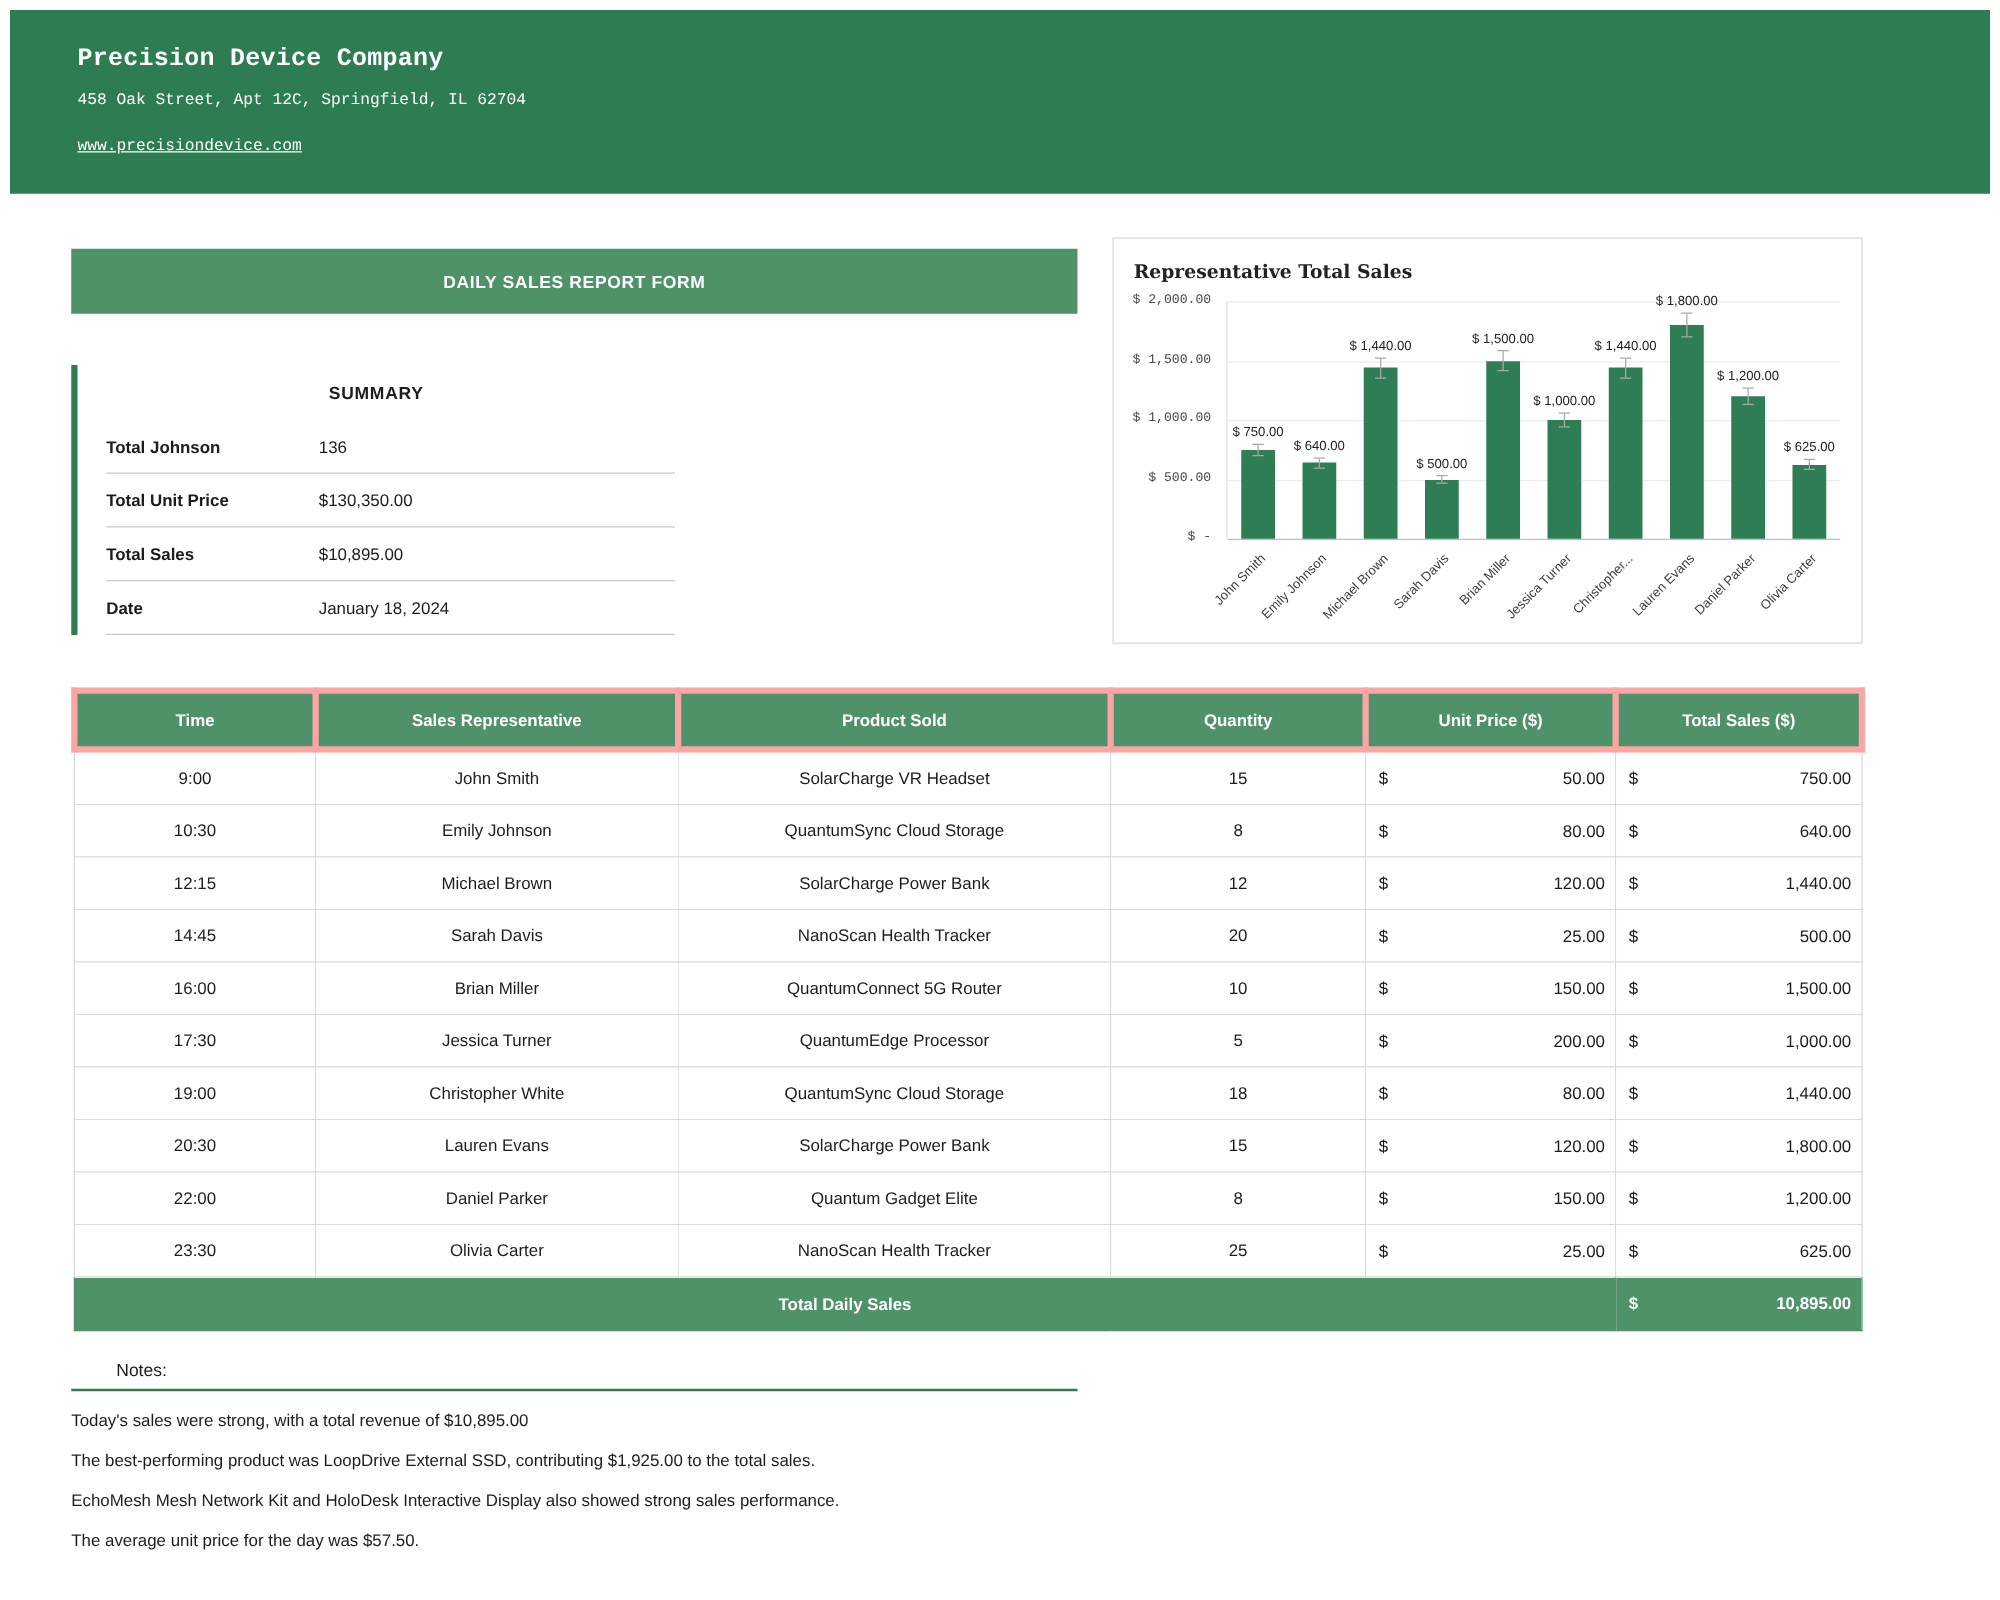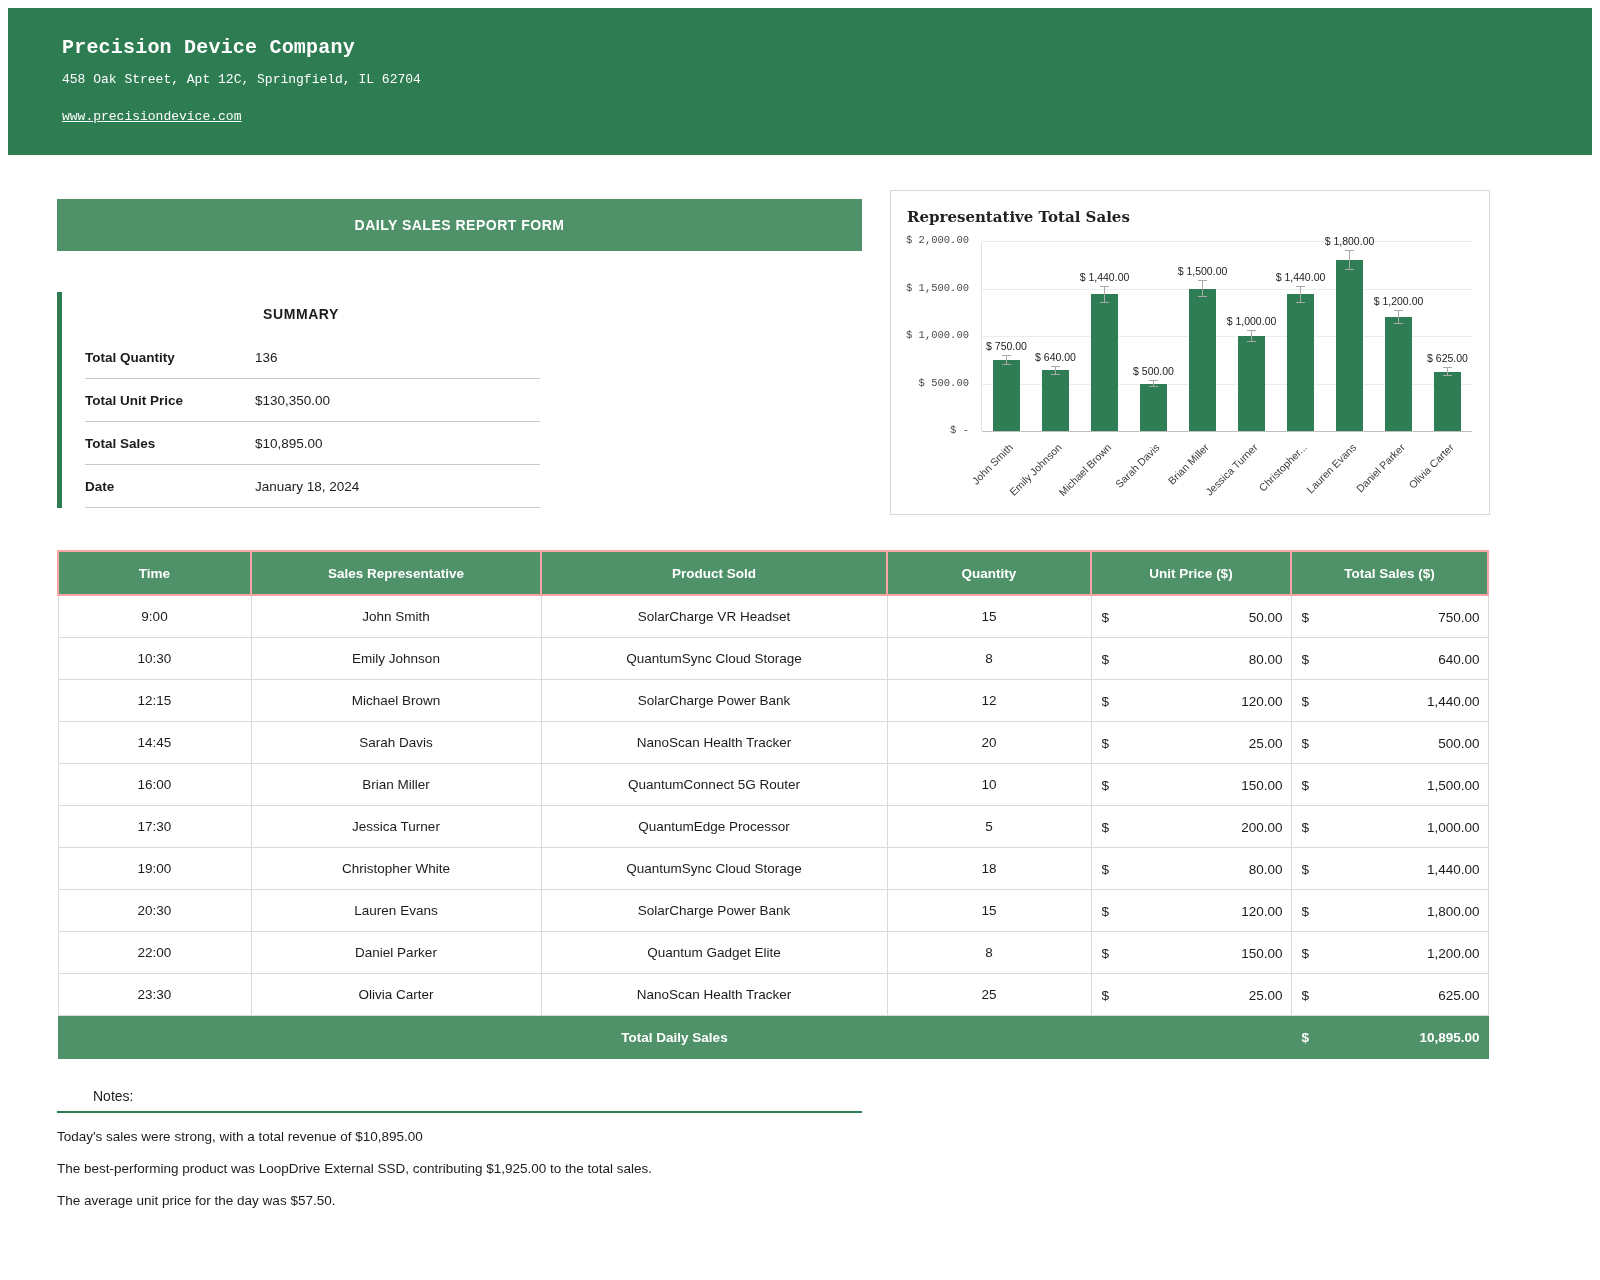--- a/index.html
+++ b/index.html
@@ -32,21 +32,21 @@
   .plot{position:absolute;left:74px;top:0;width:490px;height:190px;border-left:1px solid #e3e3e3;}
   .gridline{position:absolute;left:0;right:0;height:1px;background:#ececec;}
   .gridline.baseline{background:#bfbfbf;}
   .bar{position:absolute;bottom:0;width:27px;background:#2e7d55;}
   .whisker{position:absolute;width:1px;background:#a9a9a9;}
   .cap{position:absolute;width:9px;height:1px;background:#a9a9a9;}
   .dlabel{position:absolute;transform:translateX(-50%);font-size:10.5px;color:#222;white-space:nowrap;}
   .xlabel{position:absolute;font-size:10.5px;color:#3d3d3d;white-space:nowrap;transform:rotate(-45deg);transform-origin:right top;}
   
   .sales-table{position:absolute;left:57px;top:550px;border-collapse:collapse;table-layout:fixed;width:1430px;font-size:13.5px;}
-  .sales-table thead th{background:#4f9168;color:#fff;height:42px;font-weight:700;border:2px solid #fca5a5;padding:0;}
+  .sales-table thead th{background:#4f9168;color:#fff;height:42px;font-weight:700;border:5px solid #fca5a5;padding:0;}
   .sales-table tbody td{height:41px;border:1px solid #dadada;text-align:center;padding:0;background:#fff;position:relative;}
   .money .cur{position:absolute;left:10px;top:50%;transform:translateY(-50%);}
   .money .amt{position:absolute;right:8px;top:50%;transform:translateY(-50%);}
   .sales-table tfoot td{background:#4f9168;color:#fff;font-weight:700;border:1px solid #4f9168;height:42px;text-align:center;position:relative;padding:0;}
   
   .notes{position:absolute;left:57px;top:1088px;width:1430px;}
   .notes-title{font-weight:400;font-size:14px;margin-left:36px;}
   .notes-rule{width:805px;height:2px;background:#2e7d52;margin-top:7px;}
   .note-line{font-size:13.5px;margin-top:16px;line-height:16px;}
 </style>
@@ -58,21 +58,21 @@
   <div class="bline">458 Oak Street, Apt 12C, Springfield, IL 62704</div>
   <a class="web">www.precisiondevice.com</a>
 </header>
 
 <div class="form-title">DAILY SALES REPORT FORM</div>
 
 <section class="summary">
   <div class="summary-title">SUMMARY</div>
   <div class="summary-rows">
       <div class="srow">
-    <span class="s-label">Total Quantity</span>
+    <span class="s-label">Total Johnson</span>
     <span class="s-value">136</span>
   </div>
       <div class="srow">
     <span class="s-label">Total Unit Price</span>
     <span class="s-value">$130,350.00</span>
   </div>
       <div class="srow">
     <span class="s-label">Total Sales</span>
     <span class="s-value">$10,895.00</span>
   </div>
@@ -334,15 +334,16 @@
     </tr>
   </tfoot>
 </table>
 
 <section class="notes">
   <div class="notes-title">Notes:</div>
   <div class="notes-rule"></div>
   <div>
       <p class="note-line">Today's sales were strong, with a total revenue of $10,895.00</p>
       <p class="note-line">The best-performing product was LoopDrive External SSD, contributing $1,925.00 to the total sales.</p>
+      <p class="note-line">EchoMesh Mesh Network Kit and HoloDesk Interactive Display also showed strong sales performance.</p>
       <p class="note-line">The average unit price for the day was $57.50.</p>
     </div>
 </section>
 
 </body></html>

